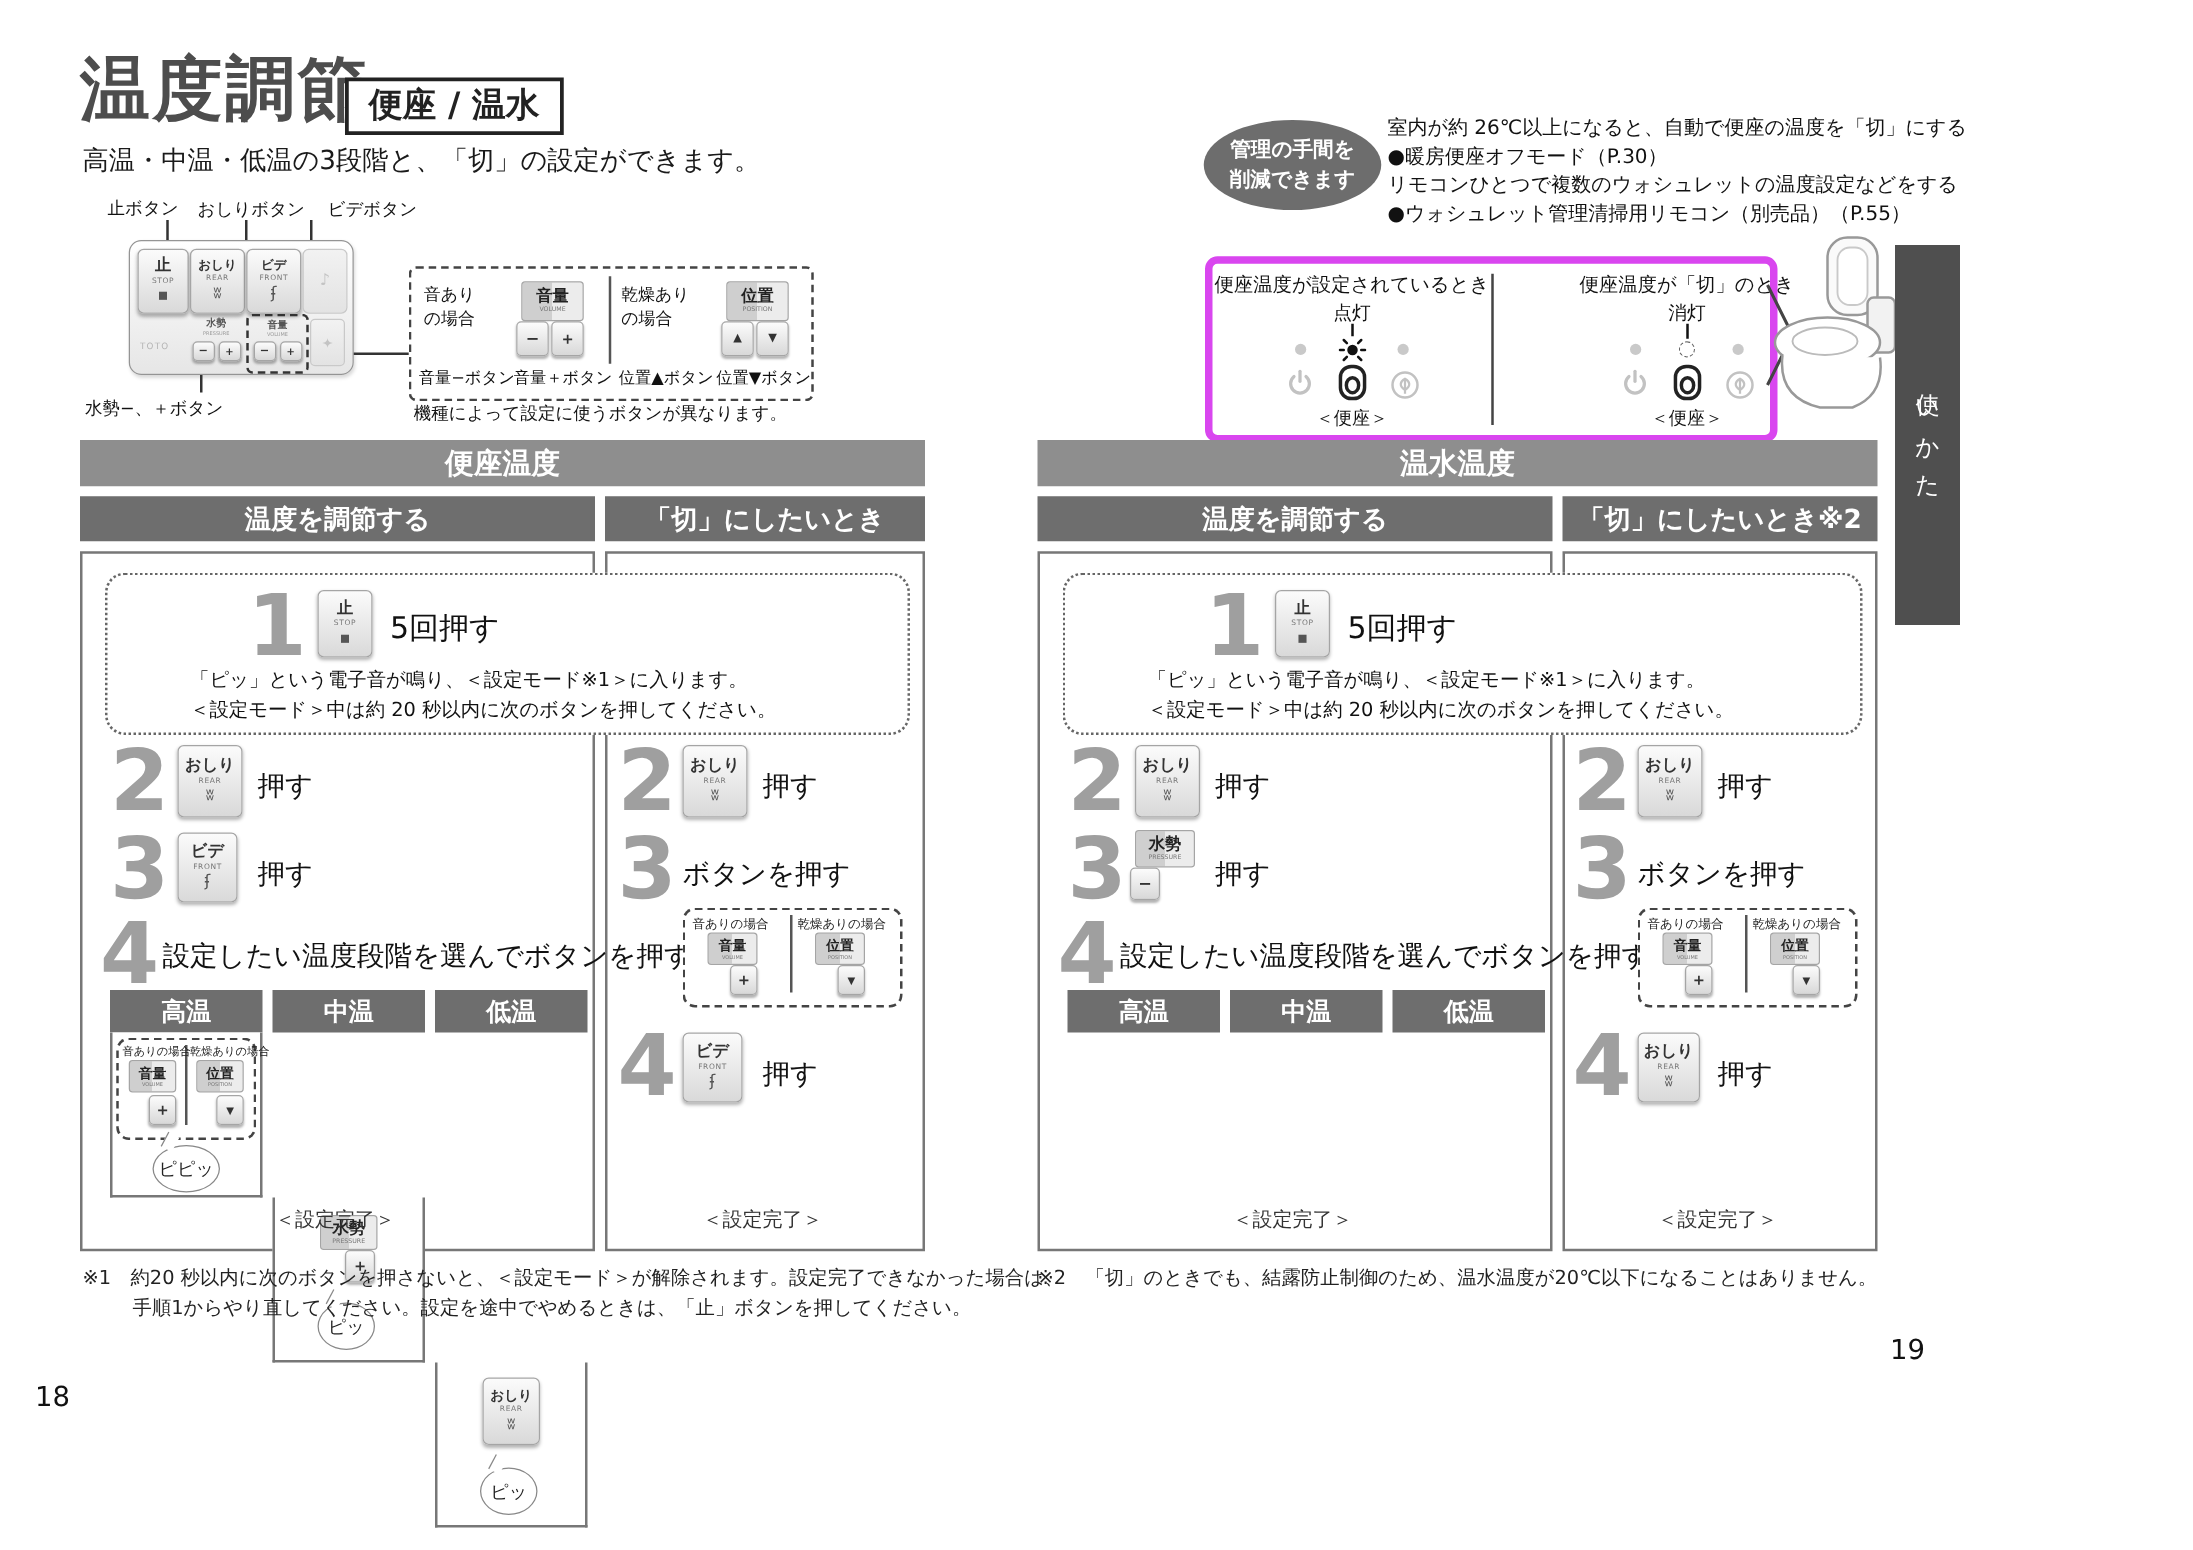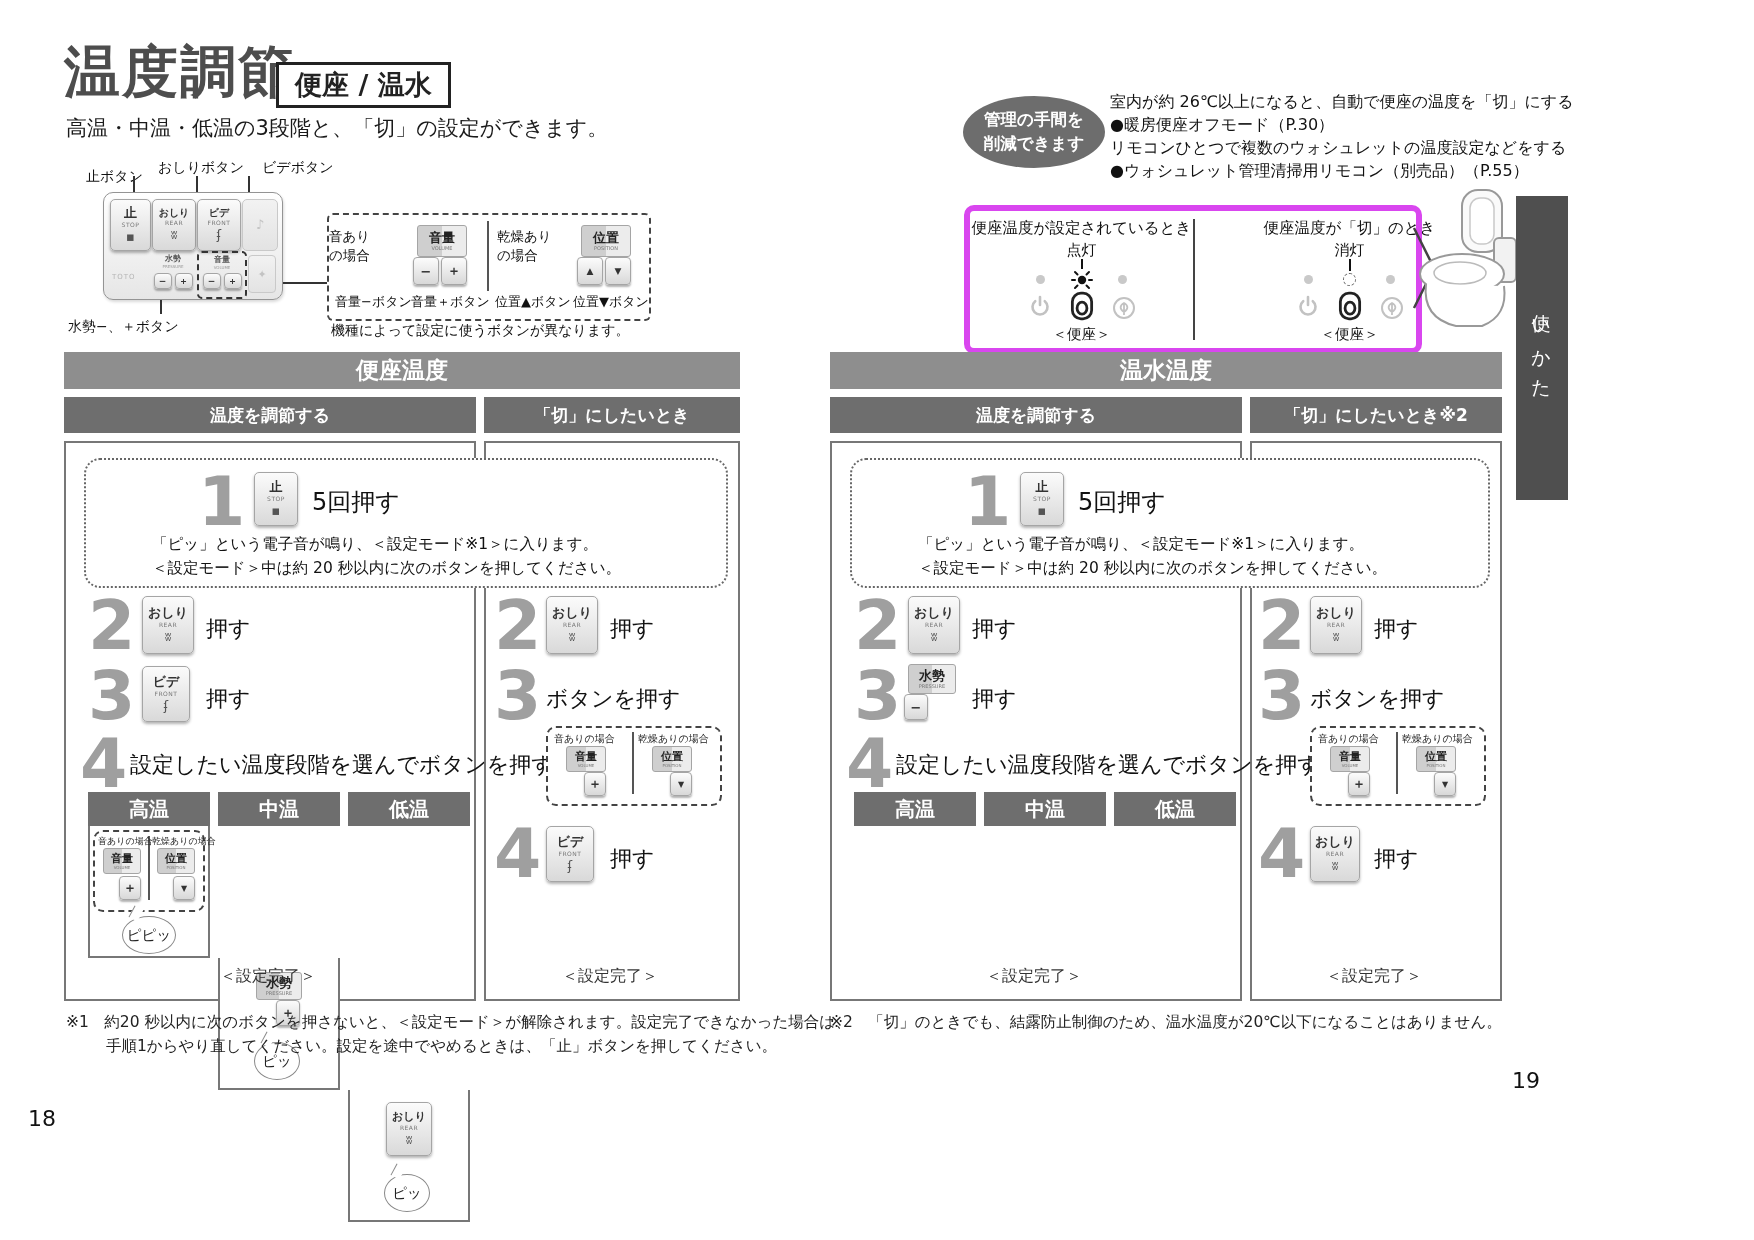--- a/index.html
+++ b/index.html
@@ -6,21 +6,21 @@
   .page{position:relative;width:1754px;height:1240px;background:#ffffff;overflow:hidden;
         font-family:"DejaVu Sans","Liberation Sans",sans-serif;color:#222;}
   .abs{position:absolute;}
   
   .title{font-size:56px;font-weight:bold;color:#4d4d4d;letter-spacing:2px;line-height:1;}
   .title-badge{border:3px solid #222;background:#fff;font-size:27px;font-weight:bold;color:#222;
                padding:4px 16px;line-height:1.2;}
   .subtitle{font-size:21px;color:#1a1a1a;}
   
   .hdr{background:#8e8e8e;color:#fff;font-weight:bold;font-size:23px;display:flex;align-items:center;justify-content:center;}
-  .subhdr{background:#6e6e6e;color:#fff;font-weight:bold;font-size:17px;display:flex;align-items:center;justify-content:center;}
+  .subhdr{background:#6e6e6e;color:#fff;font-weight:bold;font-size:21px;display:flex;align-items:center;justify-content:center;}
   .colbox{border:2px solid #777;background:#fff;}
   .dotted{border:2px dotted #666;border-radius:16px;}
   .dashed{border:2px dashed #444;border-radius:6px;background:#fff;}
   .bignum{font-weight:bold;color:#9f9f9f;font-size:68px;line-height:1;}
   .action{font-size:22px;color:#111;}
   .action-big{font-size:24px;color:#111;}
   .desc{font-size:15.5px;color:#111;line-height:24px;}
   .done{font-size:16px;color:#333;}
   .note{font-size:15.5px;color:#222;line-height:24px;}
   .pagenum{font-size:22px;color:#111;}
@@ -70,21 +70,21 @@
 </style>
 </head>
 <body>
 
 <div class="page">
 
   <div class="abs title" style="left:64px;top:44px;">温度調節</div>
   <div class="abs title-badge" style="left:276px;top:62px;">便座 / 温水</div>
   <div class="abs subtitle" style="left:66px;top:114px;">高温・中温・低温の3段階と、「切」の設定ができます。</div>
 
-  <div class="abs callout" style="left:86px;top:168px;">止ボタン</div>
+  <div class="abs callout" style="left:86px;top:158px;">止ボタン</div>
   <div class="abs callout" style="left:158px;top:159px;">おしりボタン</div>
   <div class="abs callout" style="left:262px;top:159px;">ビデボタン</div>
   <div class="abs vline" style="left:133px;top:176px;height:16px;"></div>
   <div class="abs vline" style="left:196px;top:176px;height:16px;"></div>
   <div class="abs vline" style="left:248px;top:176px;height:16px;"></div>
 
   <div class="abs remote" style="left:103px;top:192px;width:178px;height:106px;">
     <div class="abs btn" style="left:6px;top:6px;width:39px;height:50px;">
       <span class="jp">止</span>
       <span class="en">STOP</span>
@@ -128,21 +128,21 @@
   </div>
 
   <div class="abs vline" style="left:160px;top:300px;height:14px;"></div>
   <div class="abs callout" style="left:68px;top:318px;">水勢−、＋ボタン</div>
 
   <div class="abs hline" style="left:283px;top:282px;width:44px;"></div>
 
   <div class="abs dashed" style="left:327px;top:213px;width:320px;height:104px;">
     <div class="abs vline" style="left:158px;top:6px;height:70px;background:#555;"></div>
 
-    <div class="abs case-title" style="left:0;top:12px;">
+    <div class="abs case-title" style="left:10px;top:12px;">
       <div>音あり</div>
       <div>の場合</div>
     </div>
     <div class="abs lbl" style="left:88px;top:10px;width:48px;height:30px;">
       <span class="jp">音量</span>
       <span class="en">VOLUME</span>
     </div>
     <div class="abs key" style="left:84px;top:42px;width:24px;height:26px;">−</div>
     <div class="abs key" style="left:112px;top:42px;width:24px;height:26px;">＋</div>
     <div class="abs callout" style="left:6px;top:78px;font-size:13px;">音量−ボタン</div>

